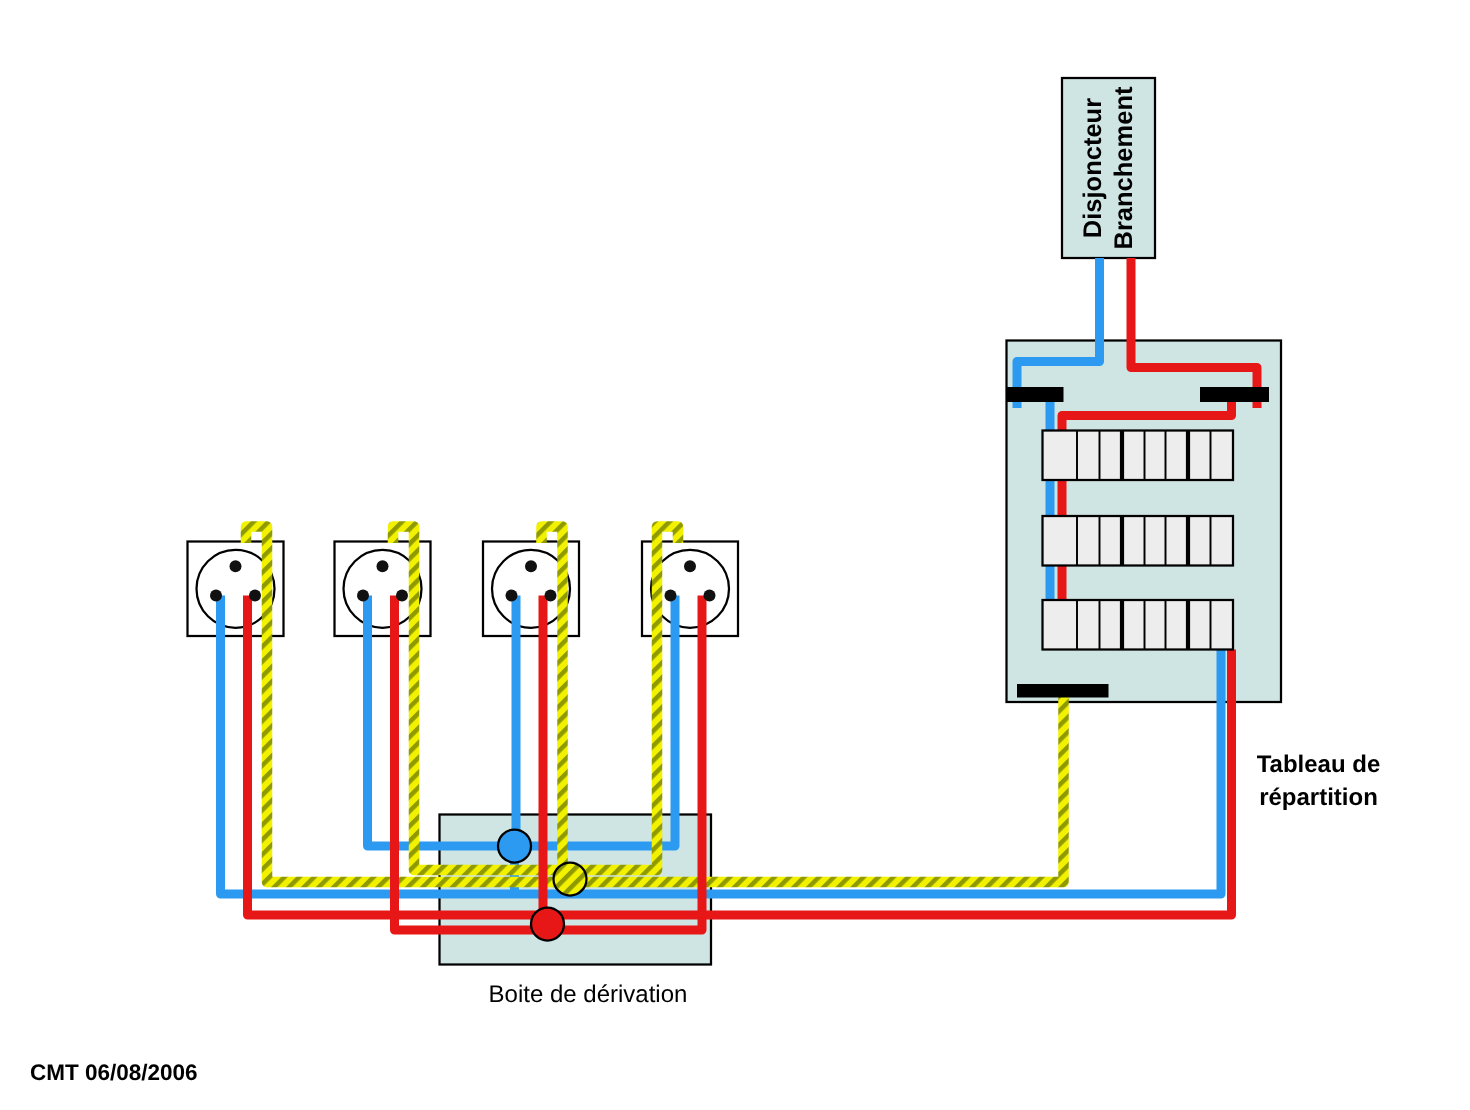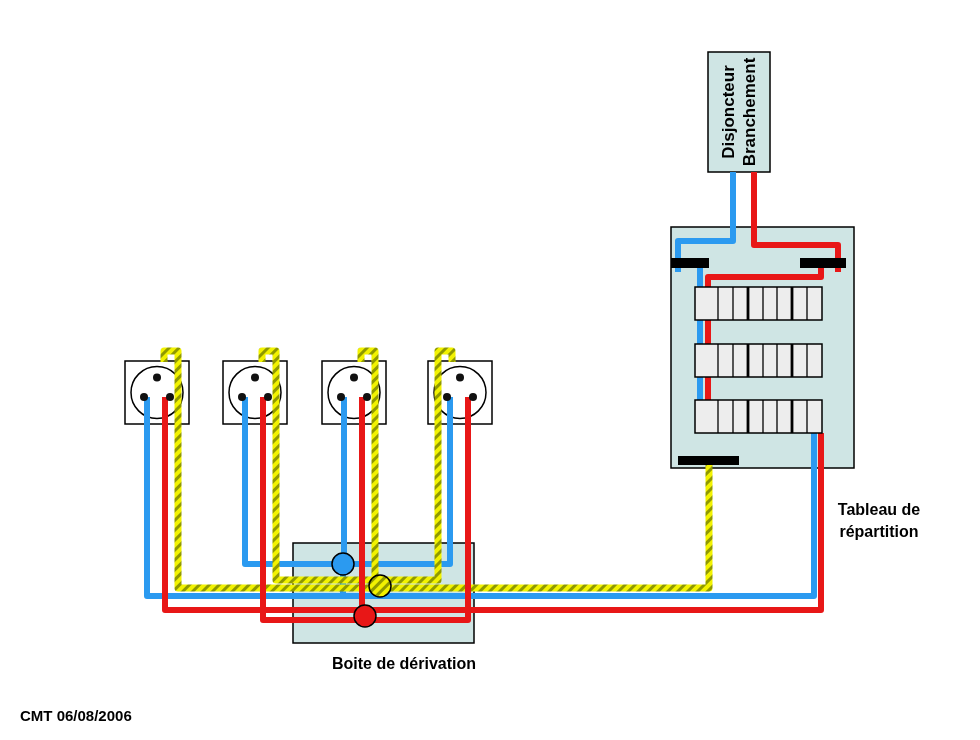--- a/index.html
+++ b/index.html
@@ -27,21 +27,21 @@
   #label-disjoncteur span{display:block;}
   #label-tableau{
     left:879px;top:509px;transform:translate(-50%,-50%);
     font-size:16px;font-weight:bold;text-align:center;line-height:1.35;
     white-space:nowrap;
     margin-top:12px;
   }
   #label-tableau span{display:block;}
   #label-boite{
     left:392px;top:664px;transform:translate(-50%,-50%);
-    font-size:16px;font-weight:bold;white-space:nowrap;margin-left:12px;
+    font-size:16px;font-weight:normal;white-space:nowrap;
   }
   #label-credit{
     left:20px;top:707px;font-size:15px;font-weight:bold;white-space:nowrap;
   }
   .wire{fill:none;stroke-linejoin:round;stroke-linecap:butt;}
   .wire-neutral{stroke:var(--c-neutral);stroke-width:6;}
   .wire-phase{stroke:var(--c-phase);stroke-width:6;}
   .wire-earth{stroke:url(#hatch);stroke-width:7;}
   .equip-box{fill:var(--c-box);stroke:#000;stroke-width:1.5;}
 </style>

